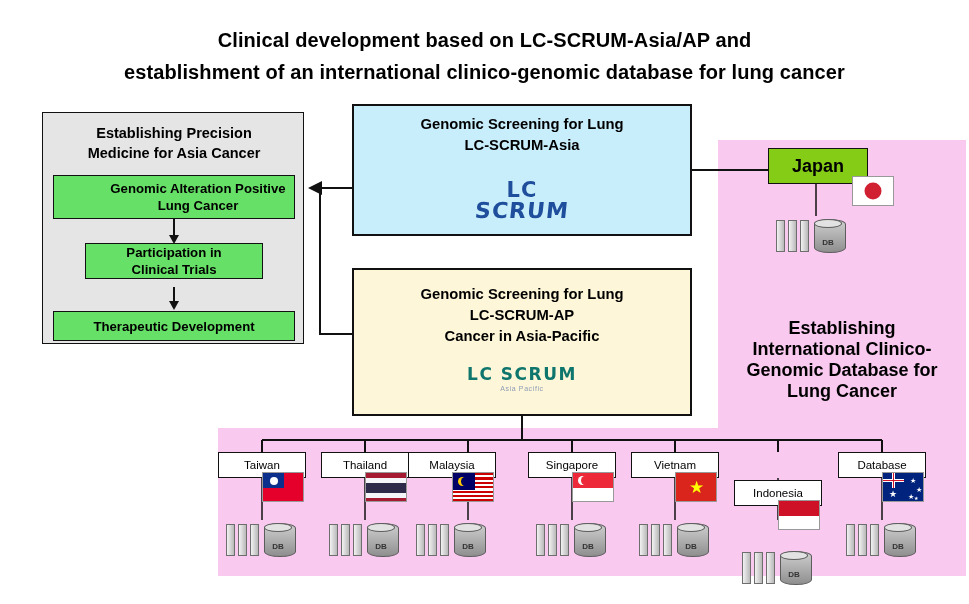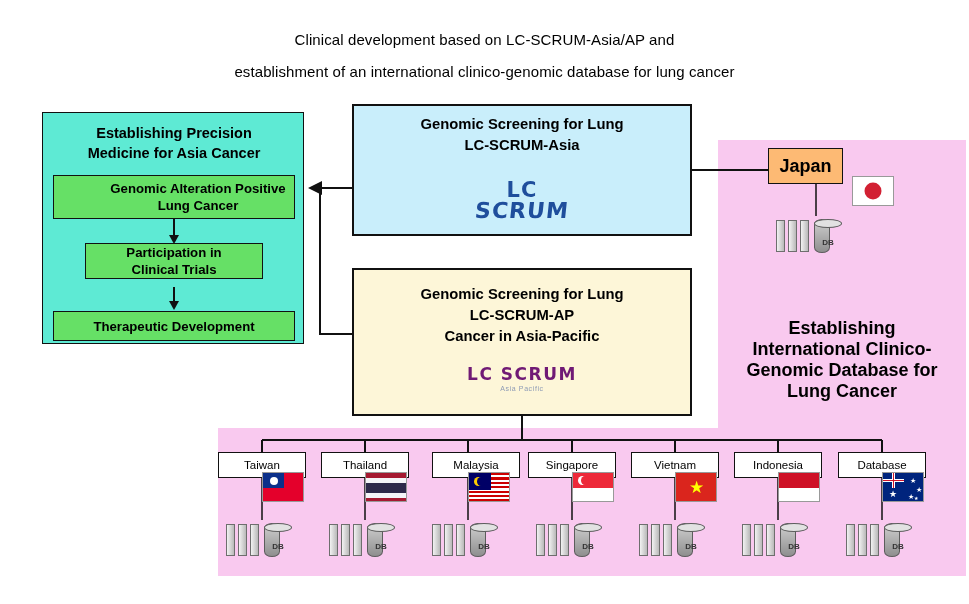--- a/index.html
+++ b/index.html
@@ -20,33 +20,33 @@
   }
   .abs { position: absolute; }
 
   
   #title {
     position: absolute;
     top: 24px;
     left: 0;
     width: 969px;
     text-align: center;
-    font-size: 15px;
-    font-weight: normal;
+    font-size: 20px;
+    font-weight: bold;
     line-height: 32px;
     letter-spacing: 0.1px;
   }
 
   
   #green-panel {
     left: 42px;
     top: 112px;
     width: 262px;
     height: 232px;
-    background: #5eead4;
+    background: #e5e5e5;
     border: 1px solid #111;
     box-sizing: border-box;
   }
   #green-title {
     position: absolute;
     left: 0; top: 10px;
     width: 262px;
     text-align: center;
     font-size: 14.5px;
     font-weight: bold;
@@ -151,21 +151,21 @@
   #lc-logo-yellow {
     position: absolute;
     left: 0; top: 94px;
     width: 336px;
     text-align: center;
   }
   #lc-logo-yellow .lcap {
     font-family: "DejaVu Sans", sans-serif;
     font-weight: bold;
     font-size: 17px;
-    color: #701a75;
+    color: #0f766e;
     letter-spacing: 1.5px;
   }
   #lc-logo-yellow .sub {
     display: block;
     font-size: 7px;
     color: #8d9bb5;
     letter-spacing: 0.6px;
     margin-top: 1px;
   }
 
@@ -192,23 +192,23 @@
     text-align: center;
     font-size: 18px;
     font-weight: bold;
     line-height: 21px;
   }
 
   
   #japan-box {
     left: 768px;
     top: 148px;
-    width: 75px;
+    width: 100px;
     height: 36px;
-    background: #fdba74;
+    background: #84cc16;
     border: 1px solid #111;
     box-sizing: border-box;
     display: flex;
     align-items: center;
     justify-content: center;
     font-size: 18px;
     font-weight: bold;
   }
   #japan-flag {
     left: 852px;
@@ -279,21 +279,21 @@
     border: 1px solid #6e6e6e;
     box-sizing: border-box;
   }
   .db .r1 { left: 0px; }
   .db .r2 { left: 12px; }
   .db .r3 { left: 24px; }
   .db .cyl {
     position: absolute;
     left: 38px;
     top: 3px;
-    width: 16px;
+    width: 32px;
     height: 34px;
     background: linear-gradient(to bottom, #cfcfcf, #8f8f8f);
     border: 1px solid #5c5c5c;
     border-radius: 50% / 16%;
     box-sizing: border-box;
   }
   .db .cyl::before {
     content: "";
     position: absolute;
     left: -1px; top: -1px;
@@ -473,21 +473,21 @@
           <div class="rack r1"></div>
           <div class="rack r2"></div>
           <div class="rack r3"></div>
         <div class="cyl">
             <span>DB</span>
           </div>
         </div>
     </div>
   </div>
 
-  <div class="country" style="left:424px;padding-left:8px;">
+  <div class="country" style="left:408px;">
     <div class="label-box">
         <span>Malaysia</span>
       </div>
     <div class="flag">
       <div style="position:absolute;left:0;top:0;width:42px;height:30px;background:
         repeating-linear-gradient(to bottom,#cc0001 0 2.2px,#ffffff 2.2px 4.4px);"></div>
       <div style="position:absolute;left:0;top:0;width:22px;height:17px;background:#000066;"></div>
       <div style="position:absolute;left:5px;top:4px;width:9px;height:9px;border-radius:50%;background:#ffcc00;"></div>
       <div style="position:absolute;left:8px;top:4px;width:8px;height:9px;border-radius:50%;background:#000066;"></div>
     </div>
@@ -538,21 +538,21 @@
           <div class="rack r1"></div>
           <div class="rack r2"></div>
           <div class="rack r3"></div>
         <div class="cyl">
             <span>DB</span>
           </div>
         </div>
     </div>
   </div>
 
-  <div class="country" style="left:734px;">
+  <div class="country" style="left:734px;margin-top:28px;">
     <div class="label-box">
         <span>Indonesia</span>
       </div>
     <div class="flag">
       <div style="position:absolute;left:0;top:0;width:42px;height:15px;background:#ce1126;"></div>
       <div style="position:absolute;left:0;top:15px;width:42px;height:15px;background:#ffffff;"></div>
     </div>
     <div class="dbwrap">
       <div class="db">
           <div class="rack r1"></div>

